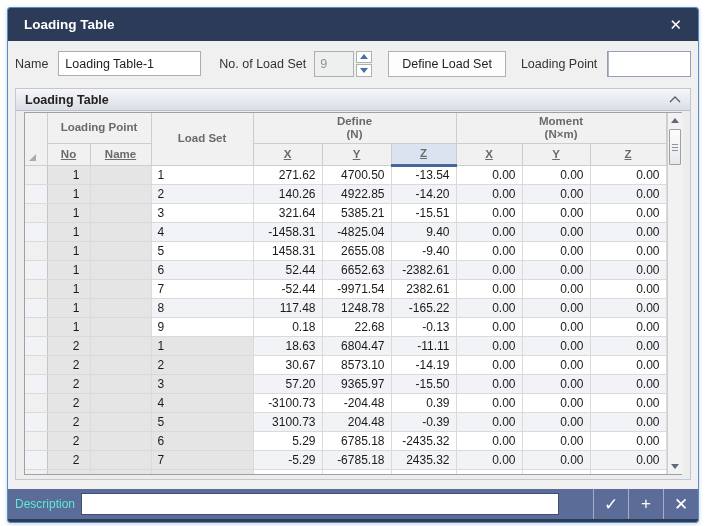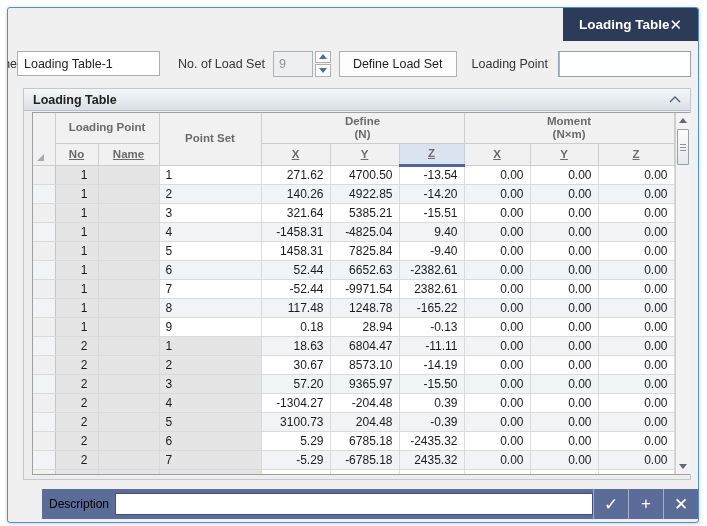--- a/index.html
+++ b/index.html
@@ -3,40 +3,40 @@
 <meta charset="utf-8">
 <style>
   * { margin:0; padding:0; box-sizing:border-box; }
   html,body { width:707px; height:526px; background:#ffffff; font-family:"Liberation Sans", sans-serif; }
   .dialog {
     position:absolute; left:7px; top:7px; width:692px; height:516px;
     background:var(--panel-bg,#f0f0f0);
     border:1px solid var(--dialog-border,#4f8fd2);
     border-radius:3px; overflow:hidden;
     box-shadow:0 1px 4px rgba(0,0,0,.18);
-    display:flex; flex-direction:column;align-items:flex-end;
+    display:flex; flex-direction:column;
   }
   
   .titlebar { height:33px; flex:none; background:var(--titlebar-bg,#2c3b58); display:flex; align-items:center; padding:0 16px; }
   .titlebar .title { color:#ffffff; font-size:13.5px; font-weight:bold; }
   .titlebar .close { margin-left:auto; color:#ffffff; font-size:15px; font-weight:400; cursor:pointer; line-height:1; }
   
   .toolbar { height:45px; flex:none; display:flex; align-items:center; padding:0 7px; overflow:hidden; }
   .lbl { font-size:12.5px; color:#333; white-space:nowrap; }
   .txt-input { height:25px; background:#fff; border:1px solid #abadb3; font-size:12.5px; padding:0 6px; color:#222; font-family:inherit; }
-  .name-input { width:143px; }
+  .name-input { width:143px; margin-left:10px; }
   .nol-label { margin-left:18px; }
   .spinner { margin-left:8px; display:flex; align-items:stretch; height:26px; }
   .spin-val { width:40px; background:#eef0f0; border:1px solid #a9b0b8; color:#8c9298; font-size:12.5px; display:flex; align-items:center; padding-left:5px; }
   .spin-btns { width:16px; display:flex; flex-direction:column; margin-left:2px; }
   .spin-btn { flex:1; background:#fdfdfd; border:1px solid #b0b0b0; display:flex; align-items:center; justify-content:center; cursor:pointer; }
   .spin-btn + .spin-btn { margin-top:1px; }
   .tri-up { width:0; height:0; border-left:4px solid transparent; border-right:4px solid transparent; border-bottom:5px solid #4a6fa5; }
   .tri-down { width:0; height:0; border-left:4px solid transparent; border-right:4px solid transparent; border-top:5px solid #4a6fa5; }
-  .btn { height:26px; margin-left:8px; padding:0 13px; background:#fdfdfd; border:1px solid #b0b0b0; font-size:12.5px; color:#222; cursor:pointer; font-family:inherit; white-space:nowrap; }
+  .btn { height:26px; margin-left:16px; padding:0 13px; background:#fdfdfd; border:1px solid #b0b0b0; font-size:12.5px; color:#222; cursor:pointer; font-family:inherit; white-space:nowrap; }
   .lp-label { margin-left:15px; }
   .combo { margin-left:10px; width:133px; height:26px; background:#fff; border:1px solid #94a0b4; display:flex; align-items:stretch; cursor:pointer; }
   .combo-text { flex:1; font-size:12.5px; color:#222; display:flex; align-items:center; padding-left:6px; overflow:hidden; white-space:nowrap; }
   .combo-arrow { width:21px; border-left:1px solid #aeb8c8; display:flex; align-items:center; justify-content:center; }
   
   .groupbox { flex:none; margin:2px 7px 0 7px; height:392px; border:1px solid #c2c7d0; background:#ededed; display:flex; flex-direction:column; }
   .group-header { height:22px; flex:none; background:linear-gradient(#f6f7f9,#dadee6); border-bottom:1px solid #b9bec9; display:flex; align-items:center; padding:0 9px; }
   .group-title { font-size:12.5px; font-weight:bold; color:#222; }
   .group-chevron { margin-left:auto; cursor:pointer; display:flex; align-items:center; }
   .group-body { flex:1; padding:1px 0 0 8px; }
@@ -61,21 +61,21 @@
   
   .vscroll { width:16px; flex:none; background:#f2f2f2; border-left:1px solid #cfcfcf; display:flex; flex-direction:column; align-items:center; }
   .scroll-btn { width:100%; height:15px; flex:none; display:flex; align-items:center; justify-content:center; cursor:pointer; }
   .scroll-btn .tri-up, .scroll-btn .tri-down { border-left-width:4px; border-right-width:4px; border-bottom-color:#5e6a77; border-top-color:#5e6a77; }
   .scroll-thumb { width:12px; height:36px; flex:none; margin-top:1px; background:linear-gradient(#fdfdfd,#e6e8eb); border:1px solid #9aa0a8; border-radius:1px; display:flex; flex-direction:column; align-items:center; justify-content:center; gap:2px; cursor:grab; }
   .scroll-thumb i { display:block; width:6px; height:1px; background:#8b929b; }
   .scroll-spacer { flex:1; }
   
   .gap { flex:none; height:9px; }
   .footer { flex:none; height:30px; background:var(--footer-bg,#5b6c99); display:flex; align-items:center; padding-left:7px; }
-  .footer .lbl-desc { color:#000000; font-size:12px; white-space:nowrap; }
+  .footer .lbl-desc { color:#5eead4; font-size:12px; white-space:nowrap; }
   .desc-input { width:478px; height:22px; margin-left:6px; background:#fff; border:1px solid #3f4f77; font-size:12px; padding:0 5px; font-family:inherit; }
   .footer-spacer { flex:1; }
   .footer-btns { display:flex; height:100%; }
   .fbtn { width:35px; height:100%; border-left:1px solid rgba(255,255,255,.45); color:#fff; font-size:17px; font-weight:400; display:flex; align-items:center; justify-content:center; cursor:pointer; }
   .bottom-strip { flex:none; height:6px; background:var(--titlebar-bg,#2c3b58); }
   .chev-up-svg, .chev-down-svg { display:block; }
 </style>
 </head>
 <body>
 
@@ -133,21 +133,21 @@
             <col style="width:66px">
               <col style="width:68px">
               <col style="width:76px">
           </colgroup>
           <thead>
             <tr class="tier1">
               <th class="corner" rowspan="2">
                   <span class="corner-tri"></span>
                 </th>
               <th colspan="2">Loading Point</th>
-              <th rowspan="2">Point Set</th>
+              <th rowspan="2">Load Set</th>
               <th colspan="3">
                 <div>Define</div>
                 <div>(N)</div>
               </th>
               <th colspan="3">
                 <div>Moment</div>
                 <div>(N×m)</div>
               </th>
             </tr>
             <tr class="tier2">
@@ -209,21 +209,21 @@
                 <td class="c-num">0.00</td>
                 <td class="c-num">0.00</td>
                 <td class="c-num">0.00</td>
               </tr>
               <tr>
                 <td class="c-ind"></td>
                 <td class="c-no group-cell">1</td>
                 <td class="c-name group-cell"></td>
                 <td class="c-ls">5</td>
                 <td class="c-num">1458.31</td>
-                <td class="c-num">7825.84</td>
+                <td class="c-num">2655.08</td>
                 <td class="c-num">-9.40</td>
                 <td class="c-num">0.00</td>
                 <td class="c-num">0.00</td>
                 <td class="c-num">0.00</td>
               </tr>
               <tr class="alt">
                 <td class="c-ind"></td>
                 <td class="c-no group-cell">1</td>
                 <td class="c-name group-cell"></td>
                 <td class="c-ls">6</td>
@@ -257,21 +257,21 @@
                 <td class="c-num">0.00</td>
                 <td class="c-num">0.00</td>
                 <td class="c-num">0.00</td>
               </tr>
               <tr>
                 <td class="c-ind"></td>
                 <td class="c-no group-cell">1</td>
                 <td class="c-name group-cell"></td>
                 <td class="c-ls">9</td>
                 <td class="c-num">0.18</td>
-                <td class="c-num">28.94</td>
+                <td class="c-num">22.68</td>
                 <td class="c-num">-0.13</td>
                 <td class="c-num">0.00</td>
                 <td class="c-num">0.00</td>
                 <td class="c-num">0.00</td>
               </tr>
               <tr class="alt">
                 <td class="c-ind"></td>
                 <td class="c-no group-cell">2</td>
                 <td class="c-name group-cell"></td>
                 <td class="c-ls group-cell">1</td>
@@ -304,21 +304,21 @@
                 <td class="c-num">-15.50</td>
                 <td class="c-num">0.00</td>
                 <td class="c-num">0.00</td>
                 <td class="c-num">0.00</td>
               </tr>
               <tr>
                 <td class="c-ind"></td>
                 <td class="c-no group-cell">2</td>
                 <td class="c-name group-cell"></td>
                 <td class="c-ls group-cell">4</td>
-                <td class="c-num">-1304.27</td>
+                <td class="c-num">-3100.73</td>
                 <td class="c-num">-204.48</td>
                 <td class="c-num">0.39</td>
                 <td class="c-num">0.00</td>
                 <td class="c-num">0.00</td>
                 <td class="c-num">0.00</td>
               </tr>
               <tr class="alt">
                 <td class="c-ind"></td>
                 <td class="c-no group-cell">2</td>
                 <td class="c-name group-cell"></td>

